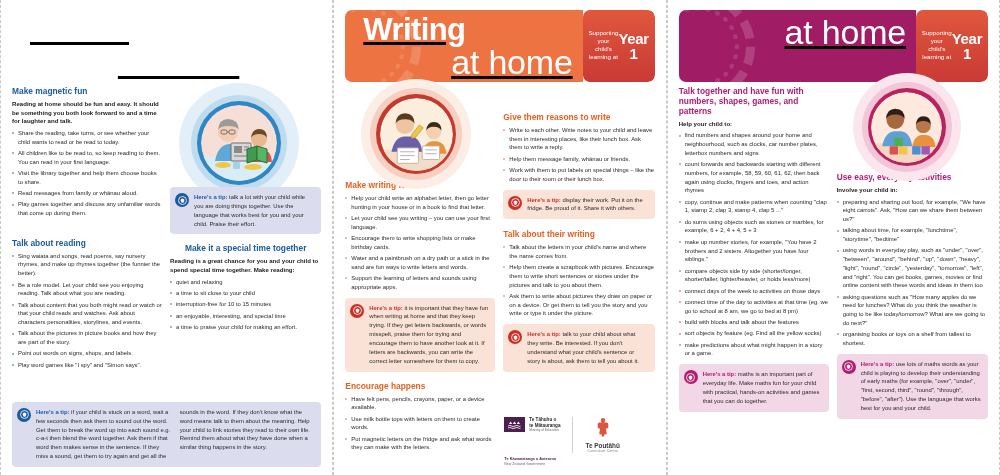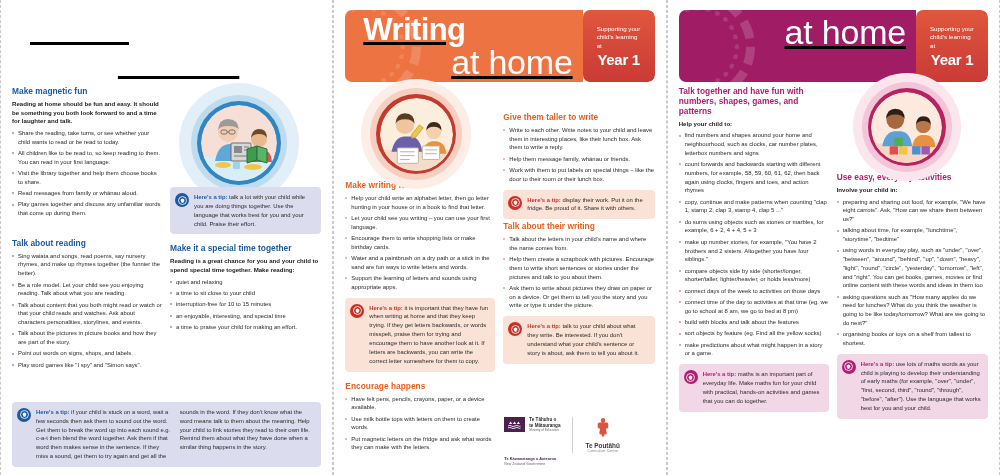--- a/index.html
+++ b/index.html
@@ -87,24 +87,25 @@
     padding-right: 4px;
     font-weight: 300;
     letter-spacing: -0.2px;
   }
   .banner-year {
     position: relative;
     width: 72px;
     flex: 0 0 72px;
     border-radius: 7px;
     display: flex;
-    flex-direction: column;
+    flex-direction: row;
     justify-content: center;
     align-items: center;
     padding: 4px 14px;
+    text-align: center;
   }
   .banner-year-text {
     font-size: 6.2px;
     color: #ffffff;
     line-height: 1.32;
     margin-bottom: 2px;
   }
   .banner-year-label {
     font-size: 15px;
     font-weight: bold;
@@ -305,21 +306,21 @@
             <span class="tip-icon" style="background:#1b5a9e;">
               <svg width="9" height="9" viewBox="0 0 12 12">
                   <circle cx="6" cy="6" r="5.3" fill="none" stroke="#ffffff" stroke-width="1.1"></circle>
                   <path d="M6 3.2 a2.6 2.6 0 0 1 1.3 4.8 l0 1.1 l-2.6 0 l0-1.1 A2.6 2.6 0 0 1 6 3.2z" fill="#ffffff"></path>
                 </svg>
             </span>
             <b style="color:#1b5a9e;">Here's a tip:</b><span> talk a lot with your child while you are doing things together. Use the language that works best for you and your child. Praise their effort.</span>
           </div>
         </div>
 
-        <h2 class="sec gap" style="margin-top:10px;">Make it a special time together</h2>
+        <h2 class="sec gap" style="margin-top:10px;text-align:center;">Make it a special time together</h2>
         <p class="lead">Reading is a great chance for you and your child to spend special time together. Make reading:</p>
         <ul class="bul">
           <li>quiet and relaxing</li>
           <li>a time to sit close to your child</li>
           <li>interruption-free for 10 to 15 minutes</li>
           <li>an enjoyable, interesting, and special time</li>
           <li>a time to praise your child for making an effort.</li>
         </ul>
       </div>
     </div>
@@ -402,38 +403,38 @@
 
         <h2 class="sec gap" style="color:#e8601f;margin-top:10px;">Encourage happens</h2>
         <ul class="bul wr">
           <li>Have felt pens, pencils, crayons, paper, or a device available.</li>
           <li>Use milk bottle tops with letters on them to create words.</li>
           <li>Put magnetic letters on the fridge and ask what words they can make with the letters.</li>
         </ul>
       </div>
 
       <div class="col-wide">
-        <h2 class="sec" style="color:#e8601f;margin-top:26px;">Give them taller to write</h2>
+        <h2 class="sec" style="color:#e8601f;margin-top:26px;">Give them reasons to write</h2>
         <ul class="bul wr">
           <li>Write to each other. Write notes to your child and leave them in interesting places, like their lunch box. Ask them to write a reply.</li>
           <li>Help them message family, whānau or friends.</li>
           <li>Work with them to put labels on special things – like the door to their room or their lunch box.</li>
         </ul>
 
         <div class="tip" style="background:#fbe2d6;">
           <span class="tip-icon" style="background:#cc2f26;">
             <svg width="9" height="9" viewBox="0 0 12 12">
                 <circle cx="6" cy="6" r="5.3" fill="none" stroke="#ffffff" stroke-width="1.1"></circle>
                 <path d="M6 3.2 a2.6 2.6 0 0 1 1.3 4.8 l0 1.1 l-2.6 0 l0-1.1 A2.6 2.6 0 0 1 6 3.2z" fill="#ffffff"></path>
               </svg>
           </span>
           <b style="color:#cc2f26;">Here's a tip:</b><span> display their work. Put it on the fridge. Be proud of it. Share it with others.</span>
         </div>
 
-        <h2 class="sec gap" style="color:#e8601f;margin-top:3px;">Talk about their writing</h2>
+        <h2 class="sec gap" style="color:#e8601f;margin-top:11px;">Talk about their writing</h2>
         <ul class="bul wr">
           <li>Talk about the letters in your child's name and where the name comes from.</li>
           <li>Help them create a scrapbook with pictures. Encourage them to write short sentences or stories under the pictures and talk to you about them.</li>
           <li>Ask them to write about pictures they draw on paper or on a device. Or get them to tell you the story and you write or type it under the picture.</li>
         </ul>
 
         <div class="tip" style="background:#fbe2d6;">
           <span class="tip-icon" style="background:#cc2f26;">
             <svg width="9" height="9" viewBox="0 0 12 12">
                 <circle cx="6" cy="6" r="5.3" fill="none" stroke="#ffffff" stroke-width="1.1"></circle>

